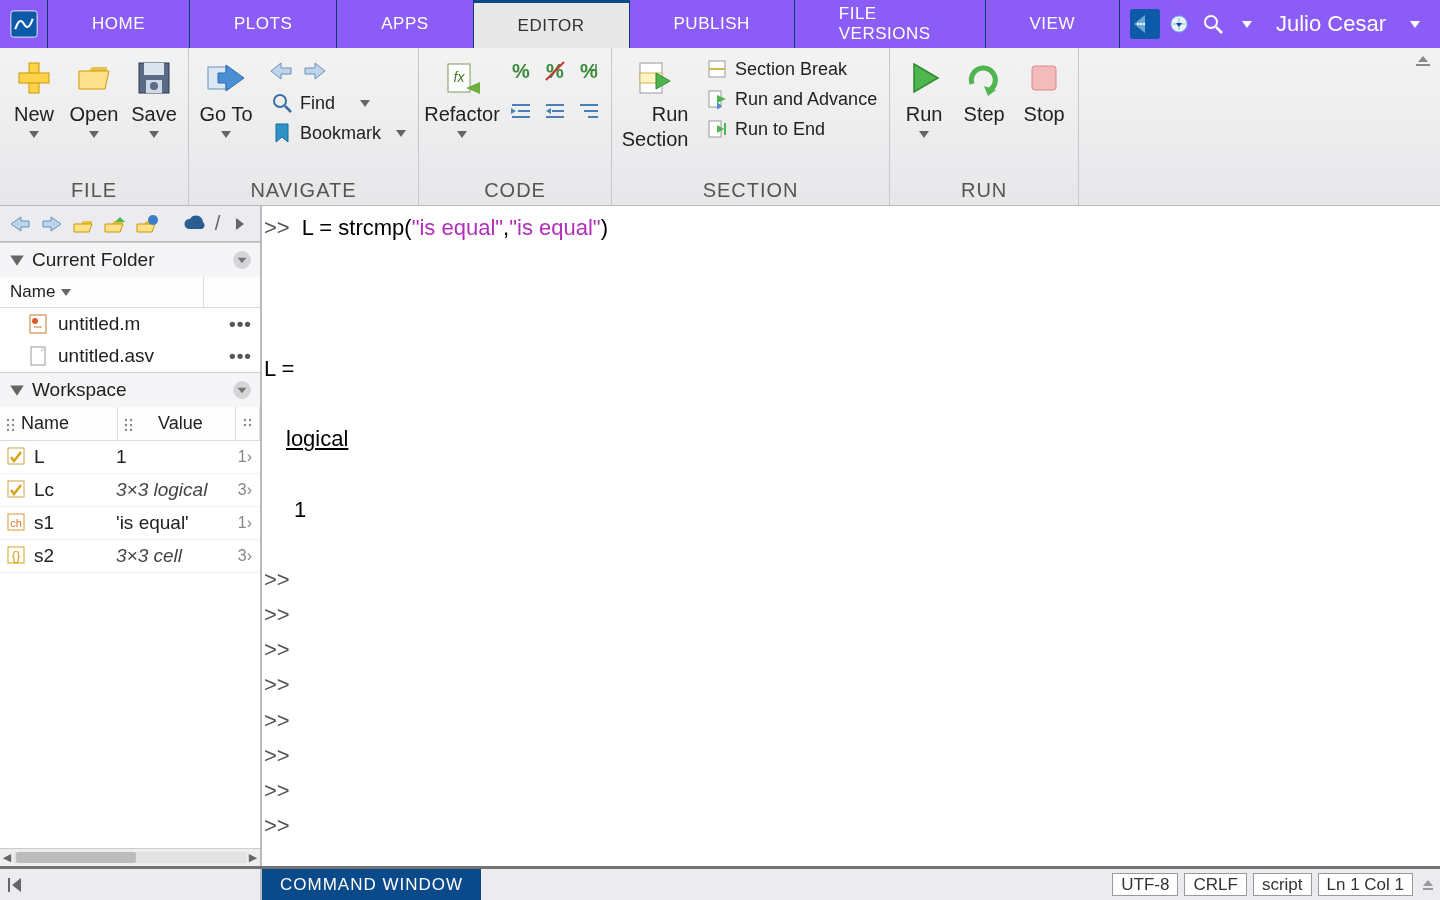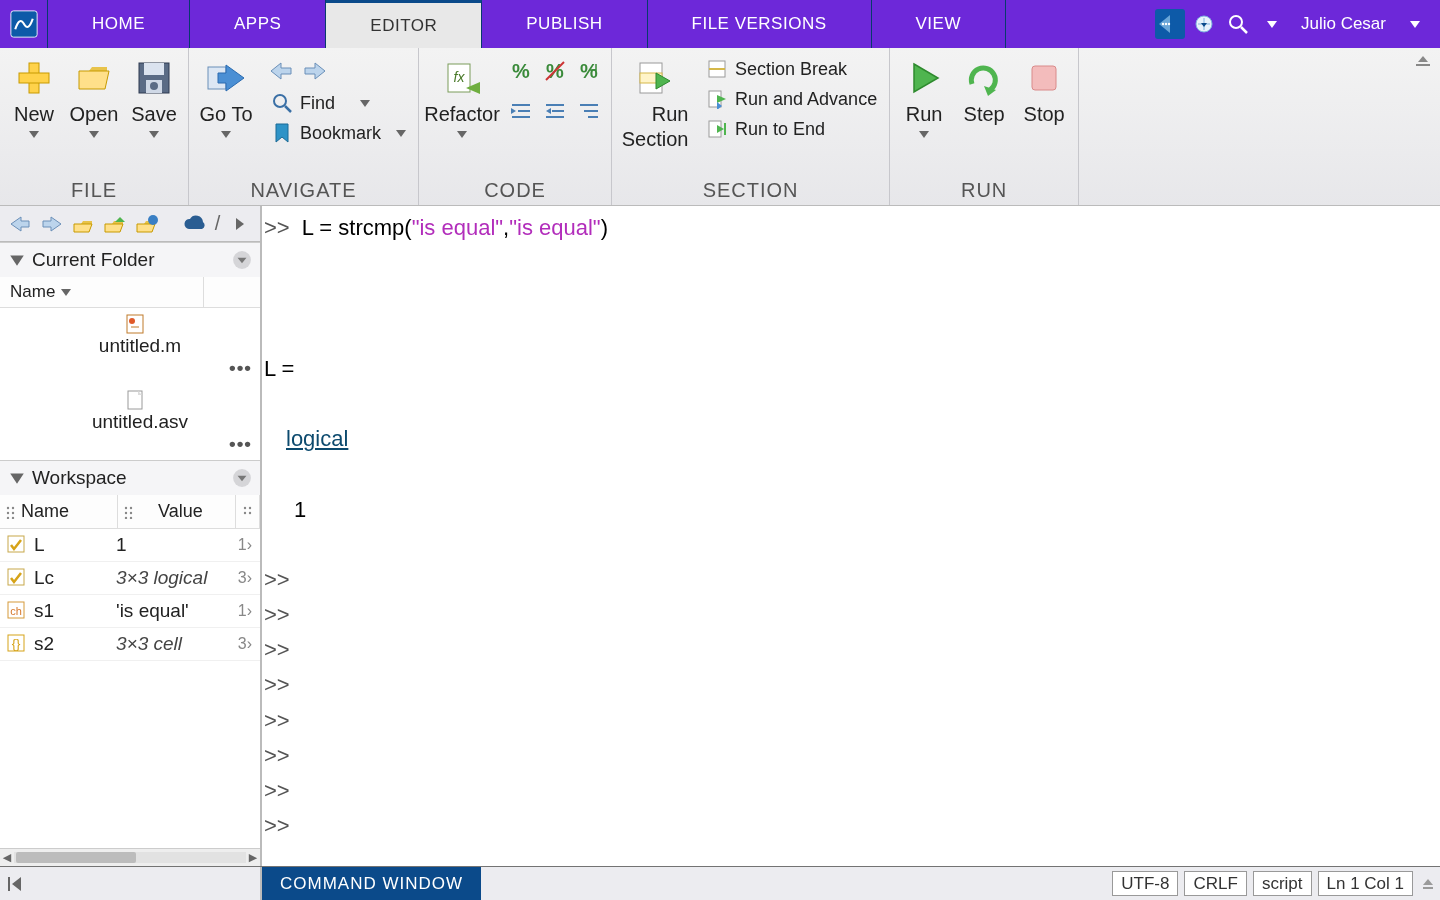--- a/index.html
+++ b/index.html
@@ -1,28 +1,28 @@
 <!DOCTYPE html>
 <html><head>
 <meta charset="utf-8">
 <style>
 * { margin: 0; padding: 0; box-sizing: border-box; font-family: Arial, Helvetica, sans-serif; }
 body { width: 1440px; height: 900px; overflow: hidden; background: #fff; display: flex; flex-direction: column; }
 
 
-.titlebar { display: flex; align-items: stretch; background: #6d28d9; height: 48px; color: #fff; }
+.titlebar { display: flex; align-items: stretch; background: #8b5cf6; height: 48px; color: #fff; }
 .app-icon { width: 48px; display: flex; align-items: center; justify-content: center; border-right: 1px solid #083a6d; }
 .app-icon svg { width: 28px; height: 28px; }
 .tabs { display: flex; flex: 1; align-items: stretch; }
 .tab { display: flex; align-items: center; justify-content: center; padding: 0 44px; font-size: 17px; letter-spacing: 0.5px; cursor: pointer; border-right: 1px solid #083a6d; }
 .tab.active { background: #e8e8e8; color: #333; border-top: 3px solid #0b4a8a; }
 .title-right { display: flex; align-items: center; gap: 4px; padding: 0 10px; }
 .tri-split { width: 34px; height: 34px; display: flex; align-items: center; justify-content: center; background: #0d5aa8; border-radius: 3px; }
 .title-right .btn { width: 30px; height: 30px; display: flex; align-items: center; justify-content: center; cursor: pointer; }
-.user-name { font-size: 17px; padding: 0 10px; white-space: nowrap; }
+.user-name { font-size: 22px; padding: 0 10px; white-space: nowrap; }
 
 
 .ribbon { height: 158px; background: linear-gradient(#f3f3f3,#e7e7ea); border-bottom: 1px solid #bbb; display: flex; align-items: stretch; position: relative; }
 .ribbon-group { display: flex; flex-direction: column; align-items: stretch; border-right: 1px solid #c7c7cc; padding: 4px 6px 0 6px; }
 .ribbon-group .group-body { flex: 1; display: flex; align-items: flex-start; gap: 4px; padding-top: 3px; }
 .ribbon-group .group-label { text-align: center; font-size: 20px; color: #555; letter-spacing: 1px; padding: 2px 0 3px 0; }
 .big-btn { display: flex; flex-direction: column; align-items: center; justify-content: flex-start; width: 56px; padding: 2px 2px; cursor: pointer; }
 .big-btn .iconbox { width: 42px; height: 42px; display: flex; align-items: center; justify-content: center; }
 .big-btn .lbl { font-size: 20px; color: #222; text-align: right; line-height: 1.25; margin-top: 3px; white-space: pre-line; }
 .big-btn .caret { margin-top: 4px; color: #555; font-size: 11px; }
@@ -42,21 +42,21 @@
 .mainarea { flex: 1; display: flex; min-height: 0; }
 
 
 .leftcol { width: 262px; display: flex; flex-direction: column; border-right: 2px solid #bbb; background: #fff; min-height: 0; }
 .panel { display: flex; flex-direction: column; border-top: 1px solid #ccc; }
 .panel-head { display: flex; align-items: center; padding: 6px 8px; font-size: 19px; color: #222; background: #f5f5f7; position: relative; }
 .panel-head .disclosure { width: 18px; height: 18px; margin-right: 6px; }
 .panel-head .opts { position: absolute; right: 8px; width: 20px; height: 20px; color: #888; }
 .folder-cols { display: flex; align-items: center; background: #fdfdfd; border-bottom: 1px solid #ddd; }
 .folder-cols .col { padding: 5px 10px; font-size: 17px; color: #222; border-right: 1px solid #ddd; flex: 1; display: flex; align-items: center; gap: 6px; }
-.file-row { display: flex; align-items: center; padding: 5px 8px 5px 28px; font-size: 19px; color: #222; flex-direction: column; }
+.file-row { display: flex; align-items: center; padding: 5px 8px 5px 28px; font-size: 19px; color: #222; }
 .file-row .file-icon { width: 22px; height: 22px; margin-right: 8px; flex: none; }
 .file-row .dots { margin-left: auto; color: #555; letter-spacing: 1px; font-weight: bold; cursor: pointer; }
 
 .ws-head-row { display: flex; border-bottom: 1px solid #ddd; background: #fdfdfd; }
 .ws-head-cell { padding: 6px 6px; font-size: 18px; color: #222; border-right: 1px solid #ddd; display: flex; align-items: center; gap: 5px; }
 .ws-head-cell.name { width: 118px; }
 .ws-head-cell.value { flex: 1; gap: 24px; }
 .ws-head-cell.extra { width: 24px; justify-content: center; }
 .ws-row { display: flex; align-items: center; padding: 5px 6px; font-size: 19px; color: #222; border-bottom: 1px solid #f0f0f0; }
 .ws-row .var-icon { width: 22px; height: 22px; margin-right: 6px; flex: none; }
@@ -70,45 +70,46 @@
 .left-scroll .arrow { width: 14px; text-align: center; color: #666; font-size: 11px; z-index: 2; }
 .left-scroll .arrow.r { margin-left: auto; }
 
 
 .rightcol { flex: 1; display: flex; flex-direction: column; min-height: 0; }
 .editor { flex: 1; overflow: auto; padding: 4px 10px 4px 2px; font-family: "Consolas","Menlo","Courier New",monospace; font-size: 22px; color: #222; line-height: 1.6; white-space: pre; }
 .editor .line { display: flex; }
 .editor .prompt { color: #555; padding-right: 6px; }
 .editor .plain { color: #000; }
 .editor .string { color: #b22dbb; }
-.editor .typelink { color: #0c4a6e; text-decoration: underline; cursor: pointer; margin-left: 22px; }
+.editor .typelink { color: #000000; text-decoration: underline; cursor: pointer; margin-left: 22px; }
 .editor .indent { display: inline-block; width: 30px; }
 
 
-.statusbar { height: 34px; display: flex; align-items: stretch; background: #ececf0; border-top: 1px solid #737373; }
+.statusbar { height: 34px; display: flex; align-items: stretch; background: #ececf0; border-top: 3px solid #737373; }
 .sb-left { width: 262px; display: flex; align-items: center; justify-content: flex-start; padding-left: 6px; border-right: 2px solid #bbb; }
 .sb-cmdwin { background: #0b4a8a; color: #fff; padding: 0 18px; display: flex; align-items: center; font-size: 17px; letter-spacing: 1px; }
 .sb-flex { flex: 1; }
 .sb-chip { border: 1px solid #999; padding: 2px 8px; margin: 4px 3px; font-size: 17px; color: #333; background: #fff; display: flex; align-items: center; }
 .sb-end { width: 24px; display: flex; align-items: center; justify-content: center; color: #888; }
 
 .caret-down { display: inline-block; width: 0; height: 0; border-left: 5px solid transparent; border-right: 5px solid transparent; border-top: 7px solid #666; }
 </style>
 </head>
 <body>
 
 <div class="titlebar">
   <div class="app-icon">
     <svg viewBox="0 0 32 32">
         <rect x="1" y="1" width="30" height="30" rx="3" fill="#0d5aa8" stroke="#fff" stroke-width="1"></rect>
         <path d="M6 22 Q11 7 16 16 Q21 25 26 10" stroke="#fff" stroke-width="2.4" fill="none"></path>
       </svg>
   </div>
   <div class="tabs" id="tabs-container">
       <div class="tab">HOME</div>
+      <div class="tab">PLOTS</div>
       <div class="tab">APPS</div>
       <div class="tab active">EDITOR</div>
       <div class="tab">PUBLISH</div>
       <div class="tab">FILE VERSIONS</div>
       <div class="tab">VIEW</div>
     </div>
   <div class="title-right">
     <div class="tri-split btn">
       <svg width="22" height="18" viewBox="0 0 22 18">
           <polygon points="0,9 11,0 11,18" fill="#6aa6d8"></polygon>

